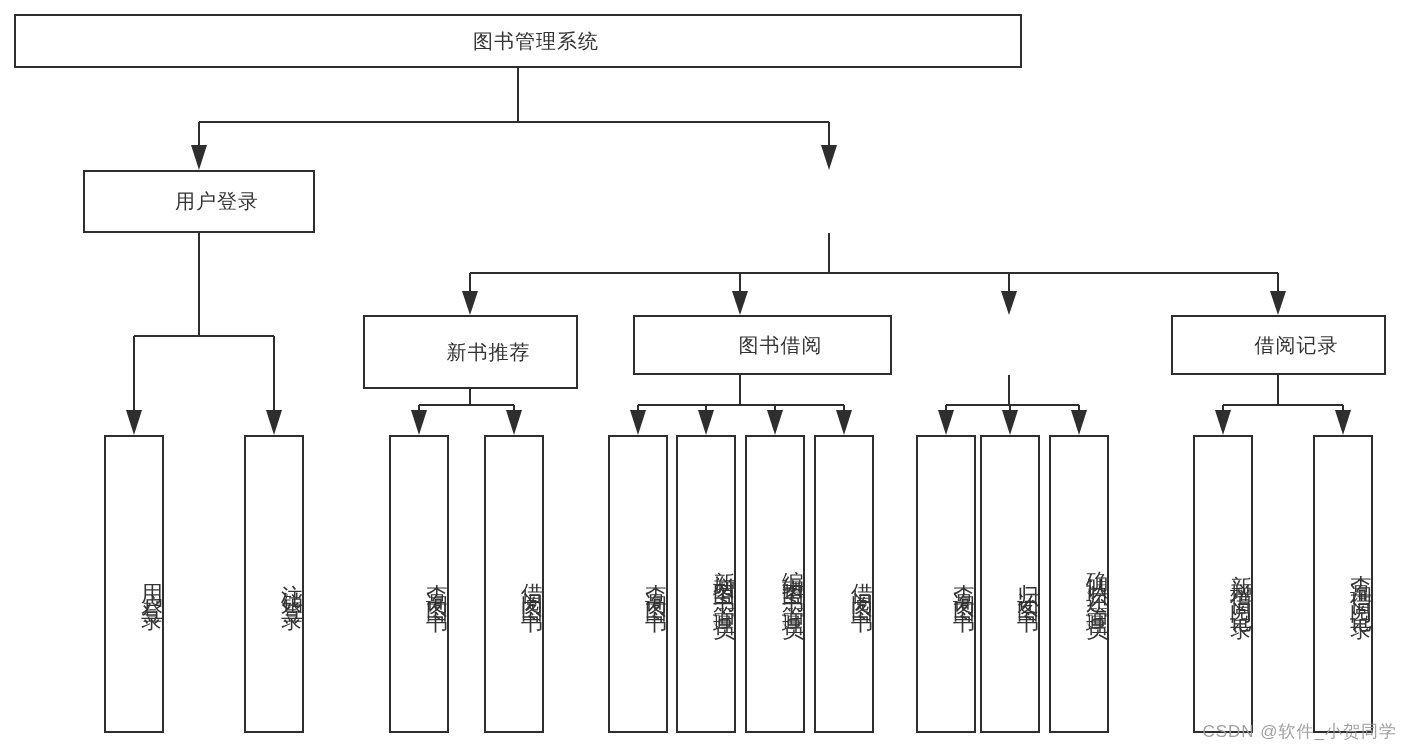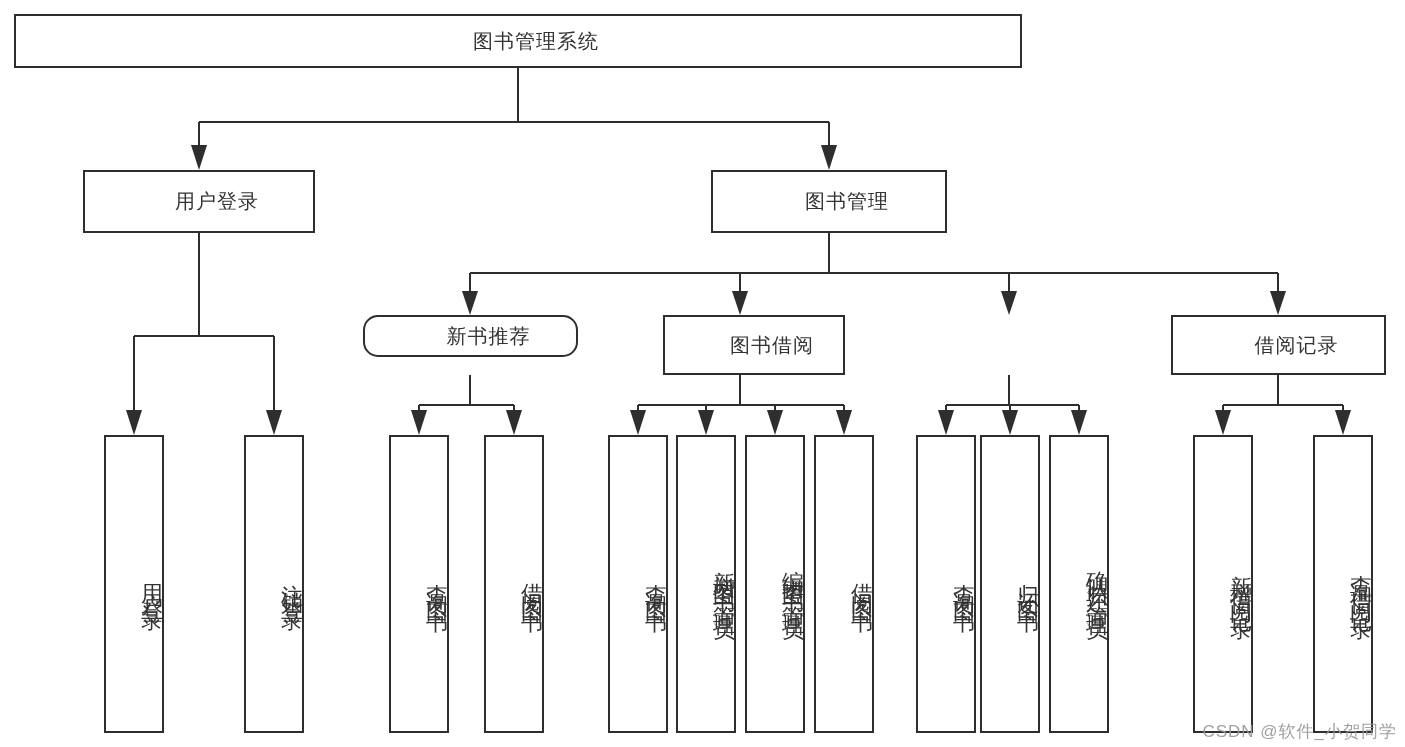--- a/index.html
+++ b/index.html
@@ -93,28 +93,25 @@
     </g>
   </svg>
 
   <div class="box" style="left:14px; top:14px; width:1008px; height:54px;">
     <span class="hlabel">图书管理系统</span>
   </div>
 
   <div class="box" style="left:83px; top:170px; width:232px; height:63px;">
     <span class="hlabel">用户登录</span>
   </div>
-  <div class="box" style="left:711px; top:170px; width:236px; height:63px;">
-    <span class="hlabel">图书管理</span>
-  </div>
 
-  <div class="box" style="left:363px; top:315px; width:215px; height:42px;border-radius:15px;">
+  <div class="box" style="left:363px; top:315px; width:215px; height:74px;">
     <span class="hlabel">新书推荐</span>
   </div>
-  <div class="box" style="left:633px; top:315px; width:182px; height:60px;margin-left:30px;">
+  <div class="box" style="left:633px; top:315px; width:259px; height:60px;">
     <span class="hlabel">图书借阅</span>
   </div>
   <div class="box" style="left:1171px; top:315px; width:215px; height:60px;">
     <span class="hlabel">借阅记录</span>
   </div>
 
   <div class="box leaf" style="left:104px;">
     <span class="vtext">用户登录</span>
   </div>
   <div class="box leaf" style="left:244px;">

